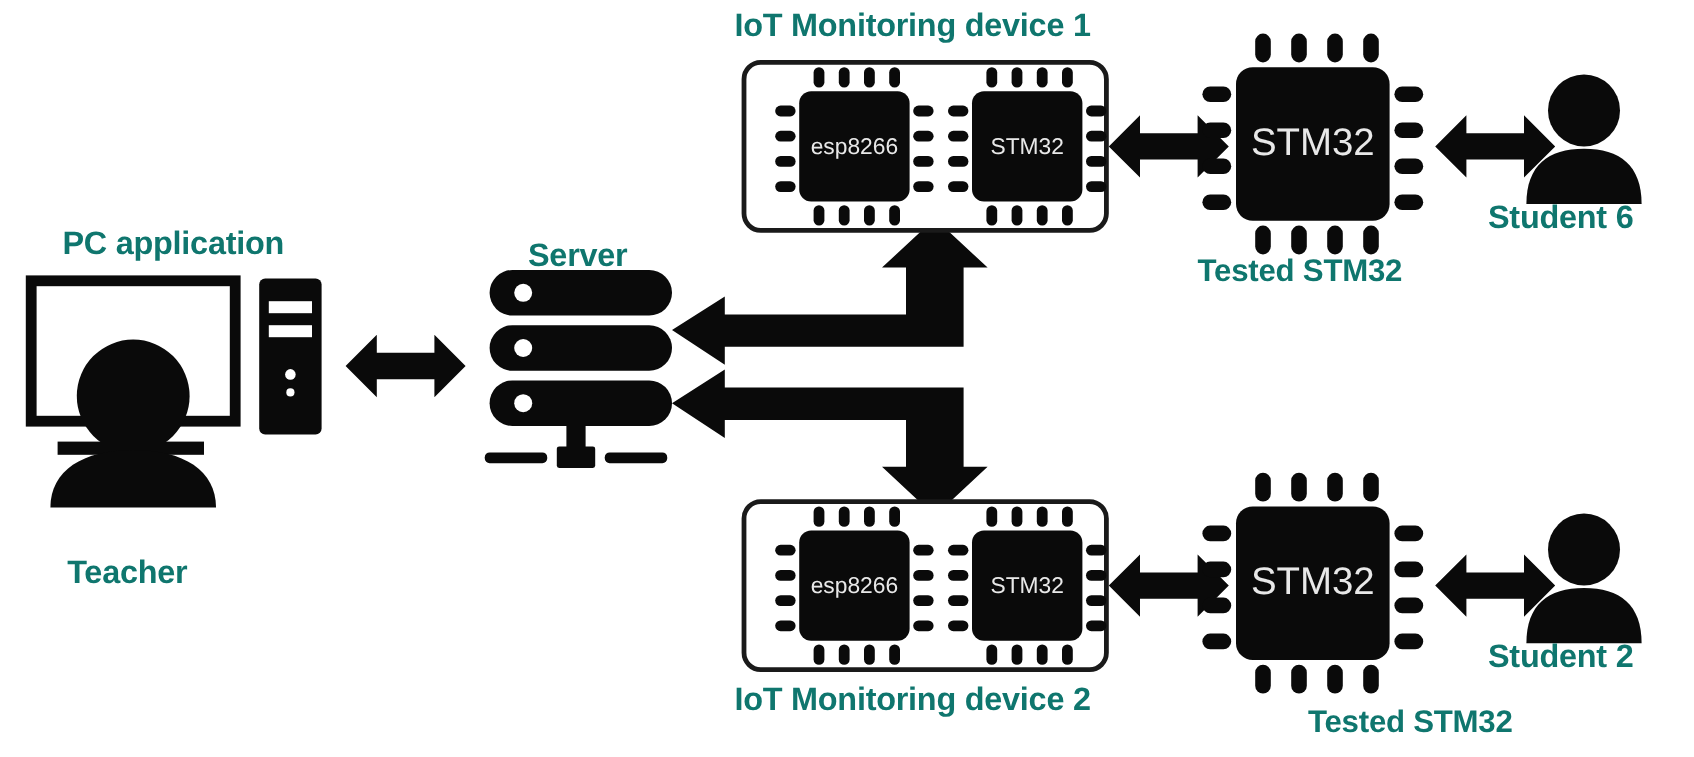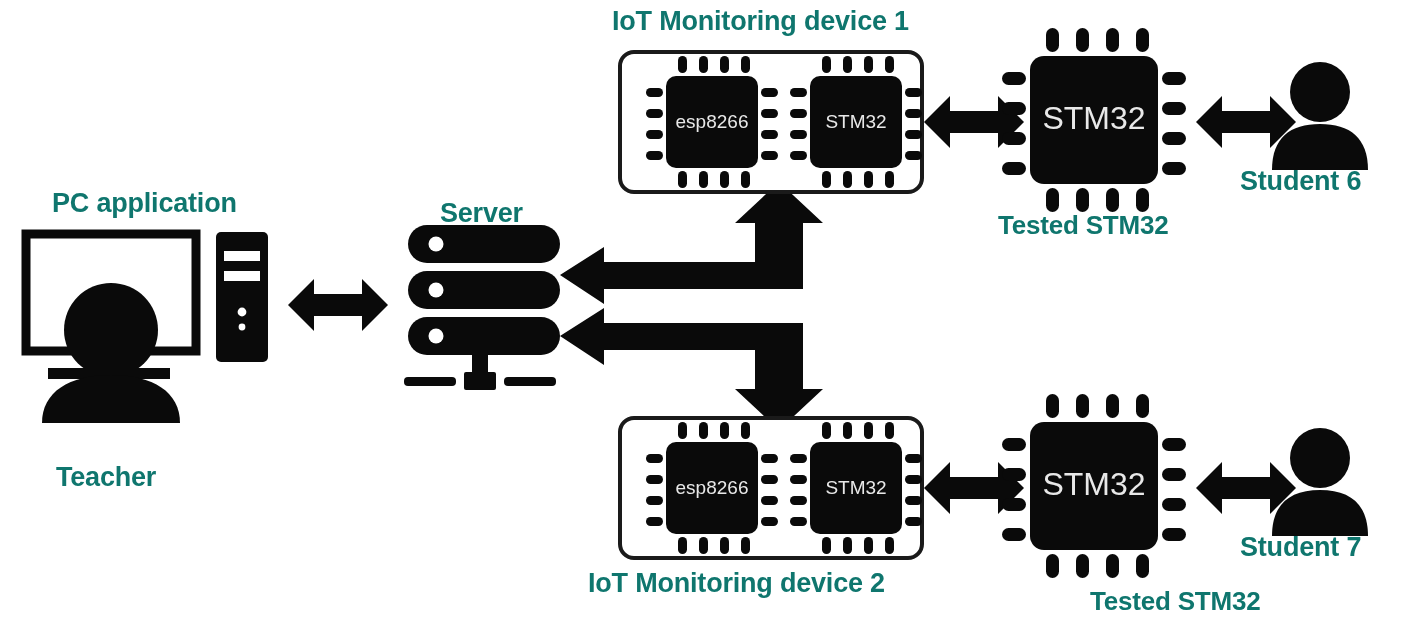--- a/index.html
+++ b/index.html
@@ -231,29 +231,29 @@
     </g>
 
     <g transform="translate(1270,428)">
       <use href="#person" width="100" height="108"></use>
     </g>
 
   </svg>
 
   <div class="lbl lbl-xl" style="left:612px; top:8px;">IoT Monitoring device 1</div>
 
-  <div class="lbl lbl-xl" style="left:588px; top:570px;">IoT Monitoring device 2</div>
+  <div class="lbl lbl-xl" style="left:612px; top:570px;">IoT Monitoring device 2</div>
 
   <div class="lbl lbl-xl" style="left:52px; top:190px;">PC application</div>
 
   <div class="lbl lbl-xl" style="left:56px; top:447px;margin-top:17px;">Teacher</div>
 
   <div class="lbl lbl-xl" style="left:440px; top:200px;">Server</div>
 
   <div class="lbl lbl-lg" style="left:998px; top:212px;">Tested STM32</div>
 
   <div class="lbl lbl-lg" style="left:1090px; top:588px;">Tested STM32</div>
 
   <div class="lbl lbl-xl" style="left:1240px; top:168px;">Student 6</div>
 
-  <div class="lbl lbl-xl" style="left:1240px; top:534px;">Student 7</div>
+  <div class="lbl lbl-xl" style="left:1240px; top:534px;">Student 2</div>
 
 </div>
 
 </body></html>

